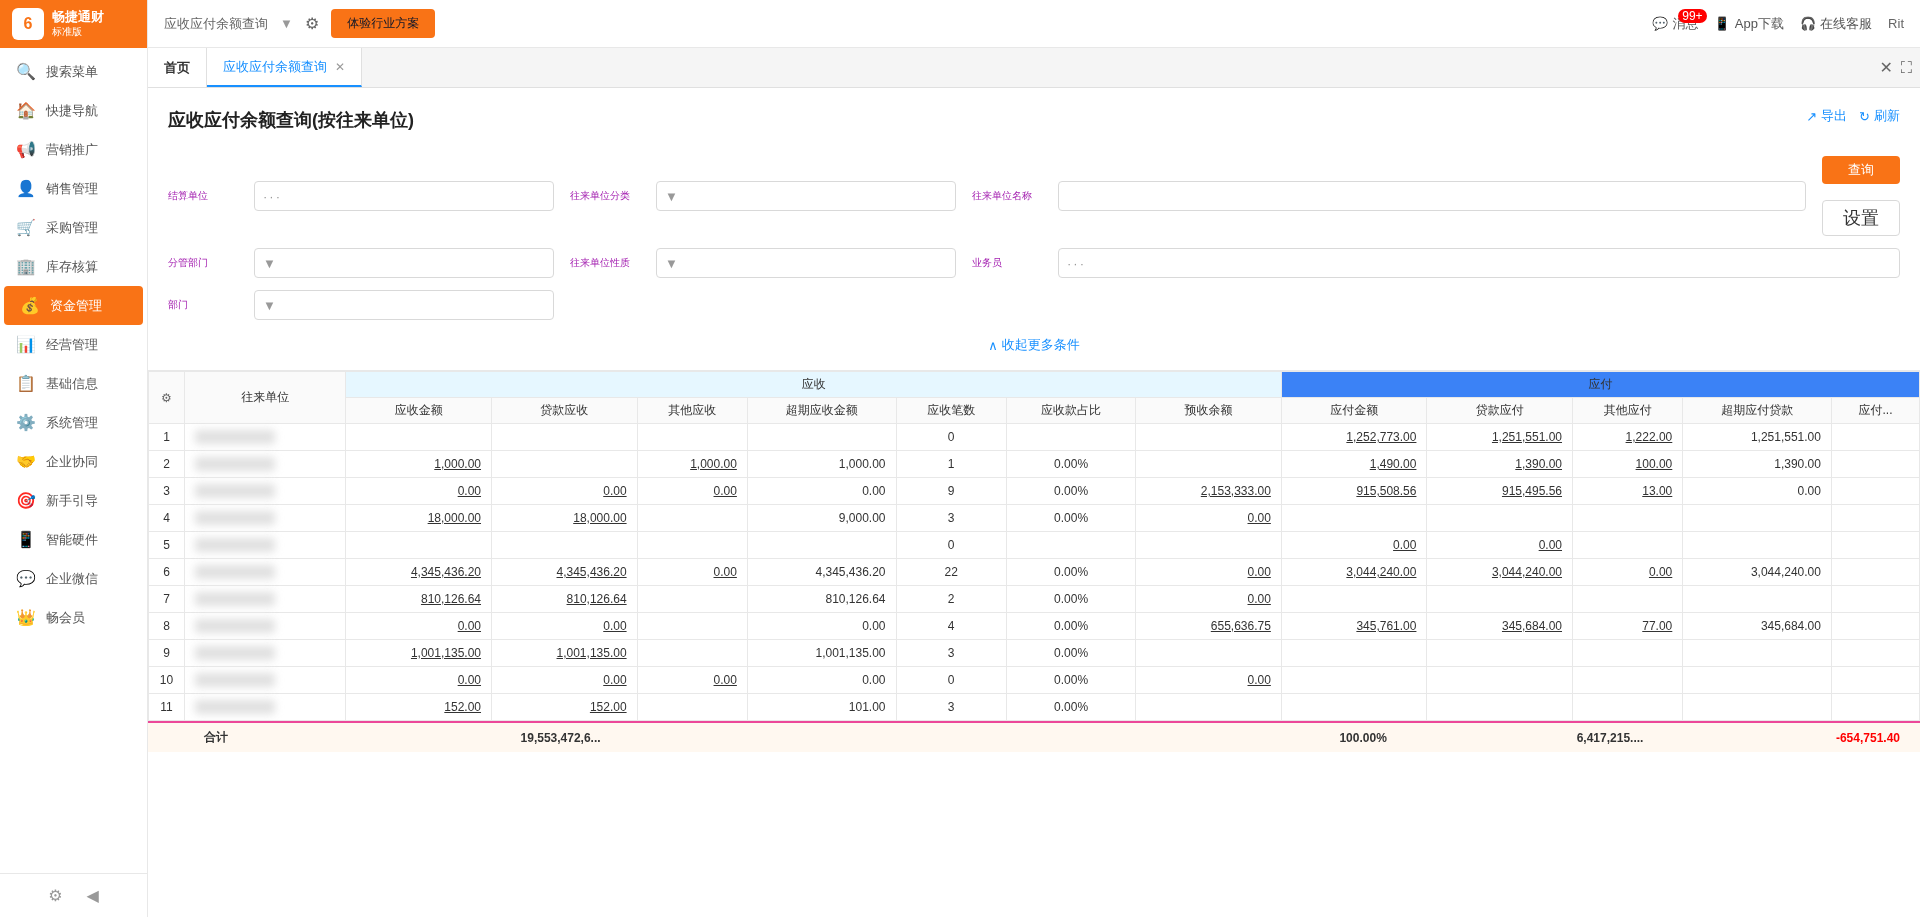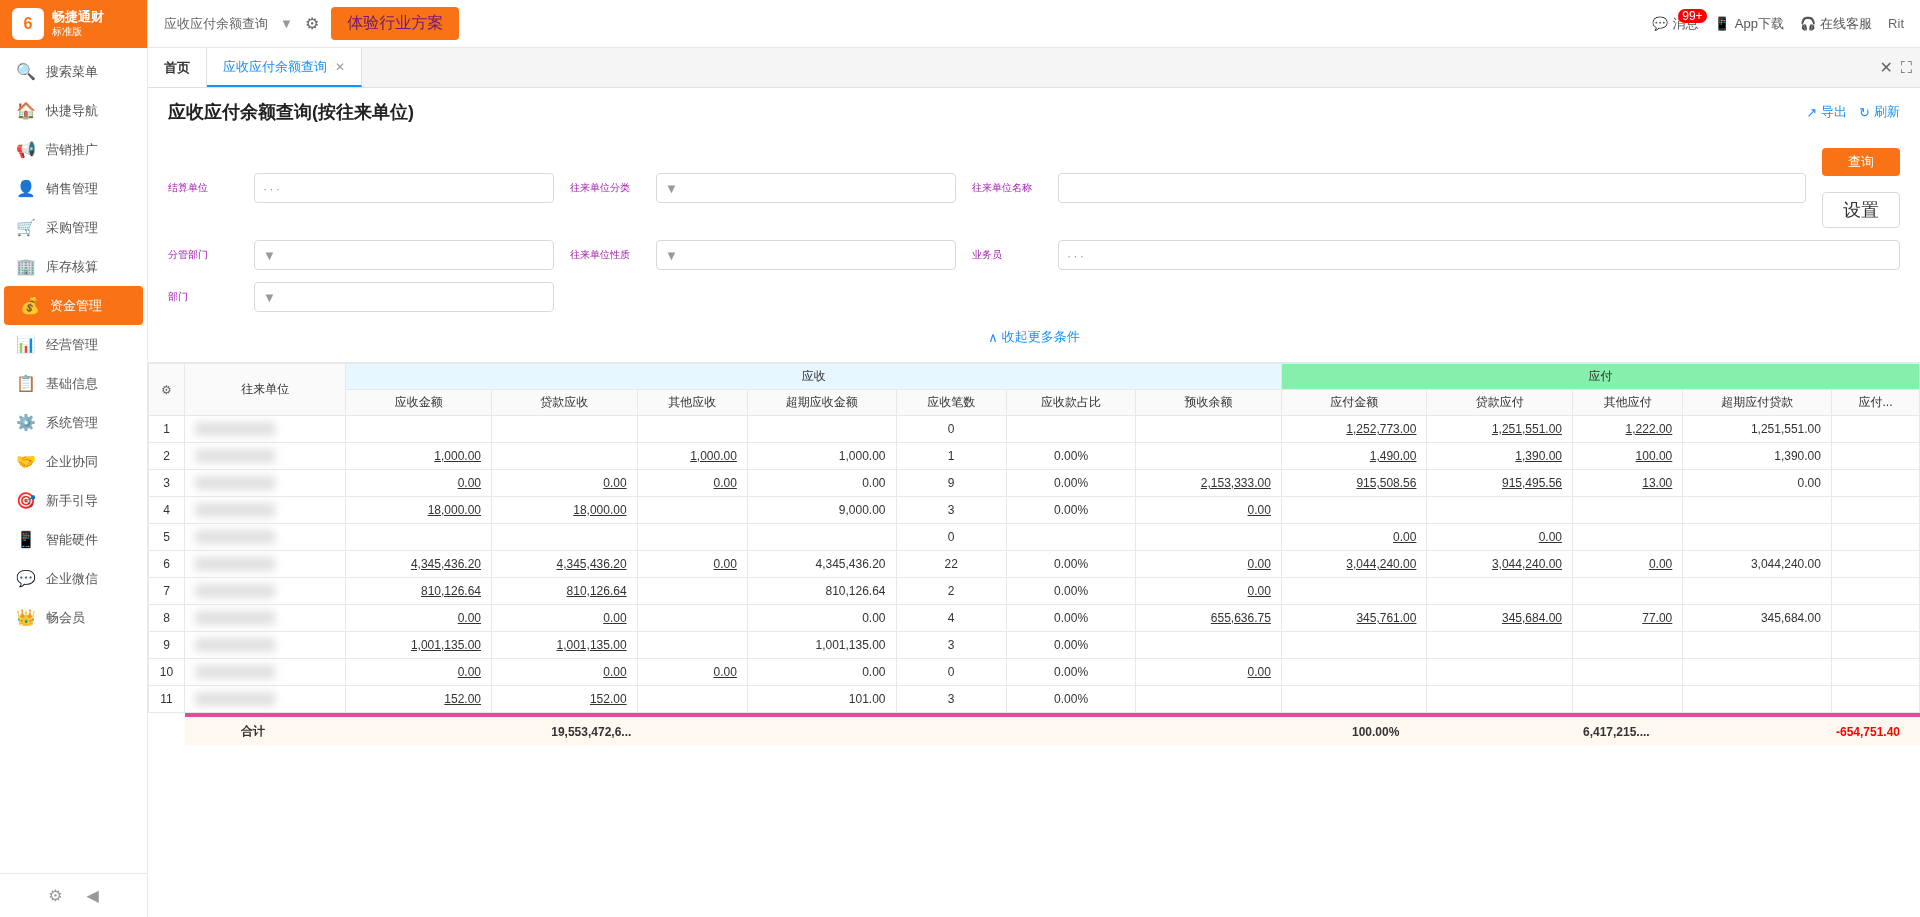--- a/index.html
+++ b/index.html
@@ -22,21 +22,21 @@
     .sidebar-footer-btn { color: #999; cursor: pointer; font-size: 16px; padding: 4px; }
     
     
     .main-area { flex: 1; display: flex; flex-direction: column; overflow: hidden; }
     
     
     .top-bar { height: 48px; background: #fff; display: flex; align-items: center; padding: 0 16px; gap: 12px; border-bottom: 1px solid #e8e8e8; flex-shrink: 0; }
     .top-bar-breadcrumb { color: #666; font-size: 13px; }
     .top-bar-arrow { color: #999; cursor: pointer; }
     .top-bar-gear { color: #666; cursor: pointer; font-size: 16px; }
-    .top-bar-solution-btn { background: #f97316; color: #701a75; border: none; padding: 6px 16px; border-radius: 4px; cursor: pointer; font-size: 16px; }
+    .top-bar-solution-btn { background: #f97316; color: #0f172a; border: none; padding: 6px 16px; border-radius: 4px; cursor: pointer; font-size: 12px; }
     .top-bar-right { margin-left: auto; display: flex; align-items: center; gap: 16px; }
     .top-bar-msg { display: flex; align-items: center; gap: 4px; color: #555; cursor: pointer; position: relative; }
     .top-bar-badge { background: #f00; color: #fff; border-radius: 10px; font-size: 12px; padding: 0 4px; position: absolute; top: -6px; right: -8px; }
     .top-bar-app { display: flex; align-items: center; gap: 4px; color: #555; cursor: pointer; }
     .top-bar-service { display: flex; align-items: center; gap: 4px; color: #555; cursor: pointer; }
     .top-bar-user { color: #666; font-size: 13px; }
     
     
     .tab-bar { height: 40px; background: #f5f5f5; display: flex; align-items: stretch; border-bottom: 1px solid #e0e0e0; flex-shrink: 0; }
     .tab-item { display: flex; align-items: center; padding: 0 16px; gap: 8px; cursor: pointer; font-size: 13px; color: #666; border-right: 1px solid #e0e0e0; }
@@ -45,21 +45,21 @@
     .tab-close { color: #999; font-size: 12px; cursor: pointer; }
     .tab-bar-controls { margin-left: auto; display: flex; align-items: center; gap: 8px; padding: 0 8px; }
     .tab-ctrl-btn { color: #666; cursor: pointer; font-size: 16px; }
     
     
     .content-area { flex: 1; overflow: hidden; background: #f0f2f5; display: flex; flex-direction: column; }
     
     
     .page-header { background: #fff; padding: 12px 20px 0; border-bottom: 1px solid #e8e8e8; flex-shrink: 0; }
     .page-title-row { display: flex; align-items: center; justify-content: space-between; margin-bottom: 12px; }
-    .page-title { font-size: 18px; font-weight: bold; color: #222; }
+    .page-title { font-size: 18px; font-weight: bold; color: #222; margin-top: 8px; }
     .page-actions { display: flex; gap: 12px; }
     .page-action-btn { display: flex; align-items: center; gap: 4px; color: #1890ff; cursor: pointer; font-size: 13px; }
     
     
     .search-form { padding: 12px 0; }
     .search-form-row { display: flex; align-items: center; gap: 16px; margin-bottom: 12px; }
     .search-label { color: #a21caf; font-size: 10px; white-space: nowrap; min-width: 70px; }
     .search-input { flex: 1; height: 30px; border: 1px solid #d9d9d9; border-radius: 4px; padding: 0 8px; font-size: 13px; color: #333; display: flex; align-items: center; justify-content: space-between; cursor: pointer; background: #fff; }
     .search-input .dots { color: #999; letter-spacing: 2px; }
     .search-input .arrow { color: #999; }
@@ -84,21 +84,21 @@
     .data-table { width: 100%; border-collapse: collapse; font-size: 12px; }
     .data-table th { background: #fafafa; border: 1px solid #e8e8e8; padding: 4px 10px; text-align: center; color: #333; font-weight: 500; white-space: nowrap; margin-top: 15px; }
     .data-table td { border: 1px solid #e8e8e8; padding: 6px 10px; color: #333; white-space: nowrap; }
     .data-table .group-header { background: #e6f7ff; text-align: center; font-weight: 500; }
     .num-cell { text-align: right; }
     .link-cell { color: #1890ff; text-decoration: underline; cursor: pointer; text-align: right; }
     .center-cell { text-align: center; }
     .row-num { text-align: center; color: #666; }
     
     
-    .table-footer { background: #fff8f0; border-top: 4px solid #ec4899; padding: 6px 10px; display: flex; align-items: center; font-size: 12px; font-weight: bold; position: sticky; bottom: 0; margin-left: 37px; }
+    .table-footer { background: #fff8f0; border-top: 2px solid #ec4899; padding: 6px 10px; display: flex; align-items: center; font-size: 12px; font-weight: bold; position: sticky; bottom: 0; }
     
     .blurred { filter: blur(4px); user-select: none; color: transparent; background: #e0e0e0; border-radius: 3px; display: inline-block; width: 80px; height: 14px; }
     
     .settings-gear { color: #666; cursor: pointer; }
   </style>
 </head>
 <body>
 
 <div class="app-container">
 
@@ -290,21 +290,21 @@
 
       <div class="table-container">
         <table class="data-table">
           <thead>
             <tr>
               <th rowspan="2" style="width:36px;">
                 <span class="settings-gear">⚙</span>
               </th>
               <th rowspan="2">往来单位</th>
               <th colspan="7" class="group-header" style="background:#e6f7ff;">应收</th>
-              <th colspan="5" class="group-header" style="background:#86efac;">应付</th>
+              <th colspan="5" class="group-header" style="background:#3b82f6;">应付</th>
             </tr>
             <tr>
               <th>应收金额</th>
               <th>贷款应收</th>
               <th>其他应收</th>
               <th>超期应收金额</th>
               <th>应收笔数</th>
               <th>应收款占比</th>
               <th>预收余额</th>
               <th>应付金额</th>

